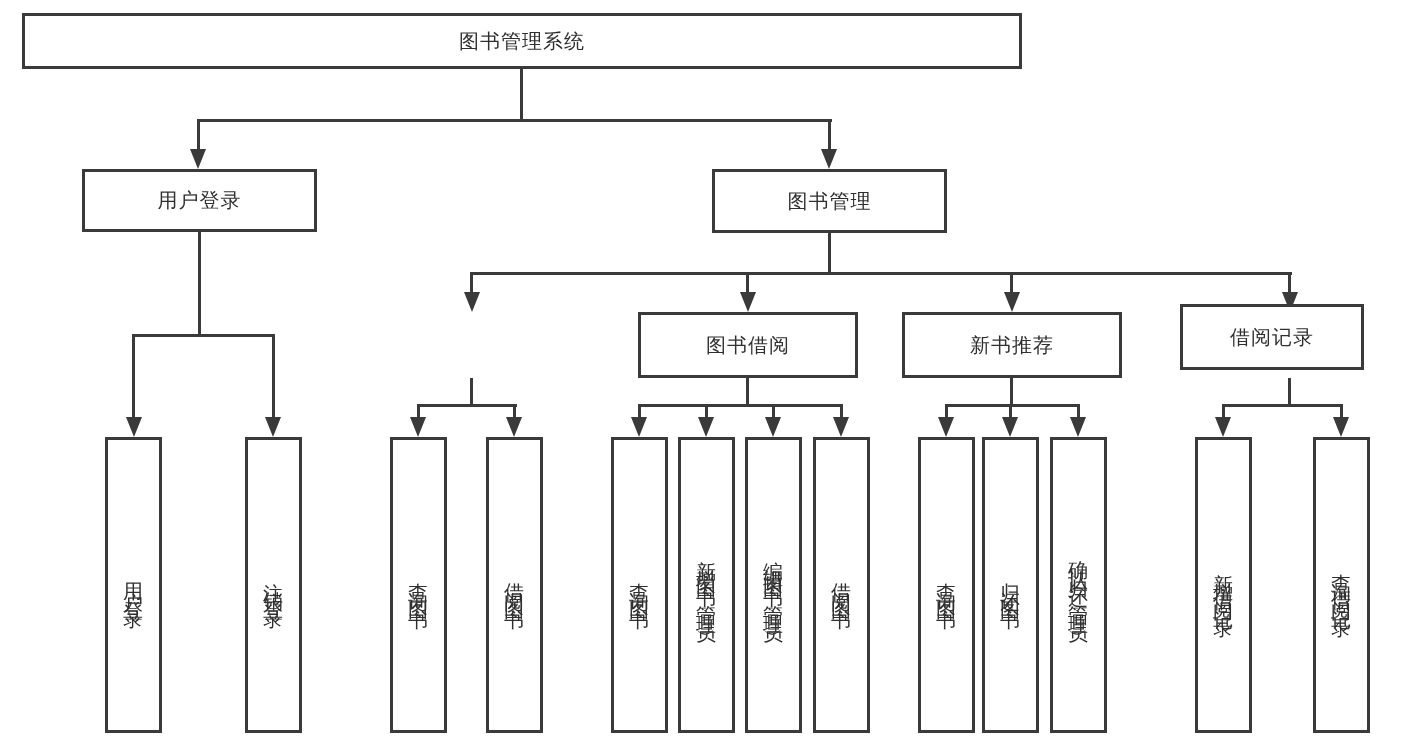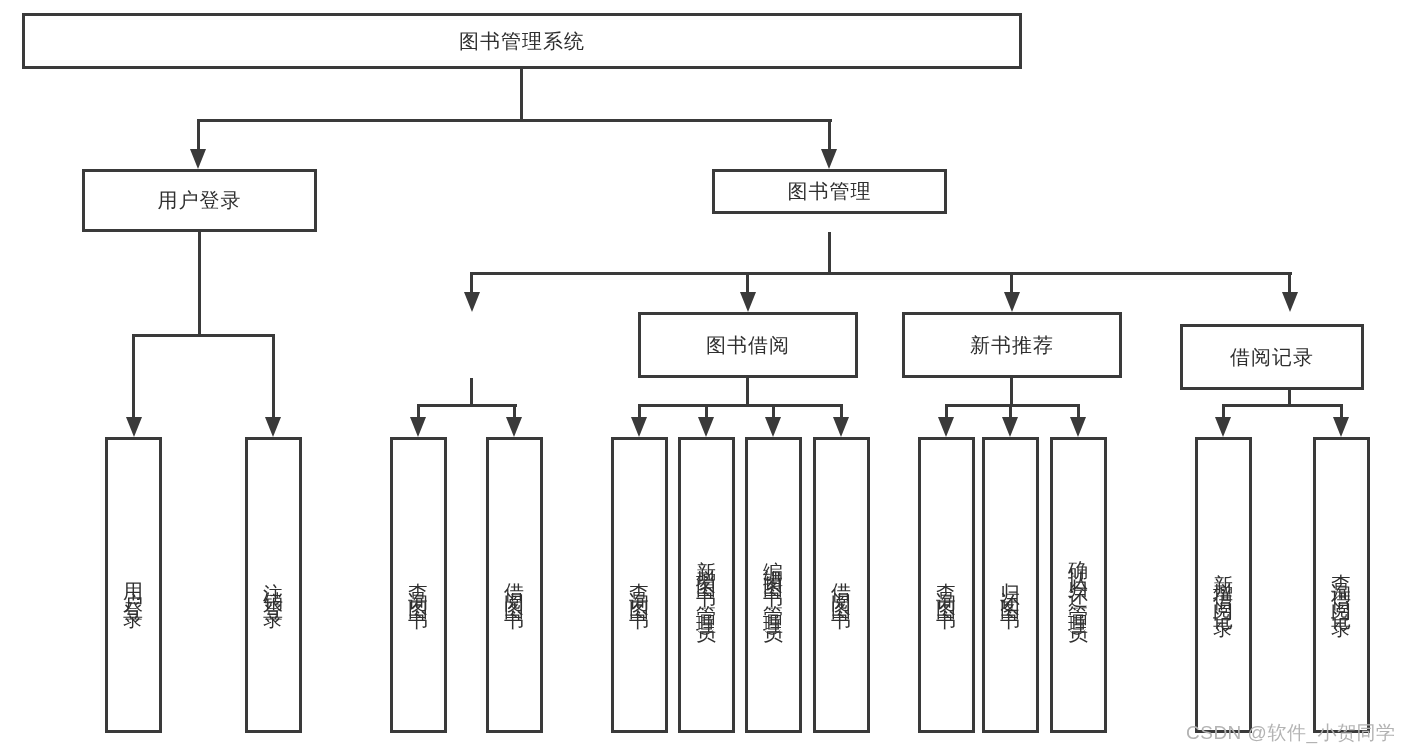--- a/index.html
+++ b/index.html
@@ -114,31 +114,31 @@
   <div class="vline" style="left:1340px;top:404px;height:15px"></div>
   <div class="arrow" style="left:1333px;top:417px"></div>
 
   <div class="box" style="left:22px;top:13px;width:1000px;height:56px">
     <span class="label">图书管理系统</span>
   </div>
 
   <div class="box" style="left:82px;top:169px;width:235px;height:63px">
     <span class="label">用户登录</span>
   </div>
-  <div class="box" style="left:712px;top:169px;width:235px;height:45px">
+  <div class="box" style="left:712px;top:169px;width:235px;height:64px">
     <span class="label">图书管理</span>
   </div>
 
   <div class="box" style="left:638px;top:312px;width:220px;height:66px">
     <span class="label">图书借阅</span>
   </div>
   <div class="box" style="left:902px;top:312px;width:220px;height:66px">
     <span class="label">新书推荐</span>
   </div>
-  <div class="box" style="left:1180px;top:324px;width:184px;height:66px">
+  <div class="box" style="left:1180px;top:304px;width:184px;height:66px">
     <span class="label">借阅记录</span>
   </div>
 
   <div class="box vbox" style="left:105px;top:437px;width:57px;height:296px">
     <span class="label">用户登录</span>
   </div>
   <div class="box vbox" style="left:245px;top:437px;width:57px;height:296px">
     <span class="label">注销登录</span>
   </div>
 
@@ -172,15 +172,14 @@
     <span class="label">确认归还（管理员）</span>
   </div>
 
   <div class="box vbox" style="left:1195px;top:437px;width:57px;height:296px">
     <span class="label">新增借阅记录</span>
   </div>
   <div class="box vbox" style="left:1313px;top:437px;width:57px;height:296px">
     <span class="label">查询借阅记录</span>
   </div>
 
-  <div class="watermark" style="left:1186px;top:720px">CSDN @软件_小贺同学</div>
 
 </div>
 
 </body></html>

